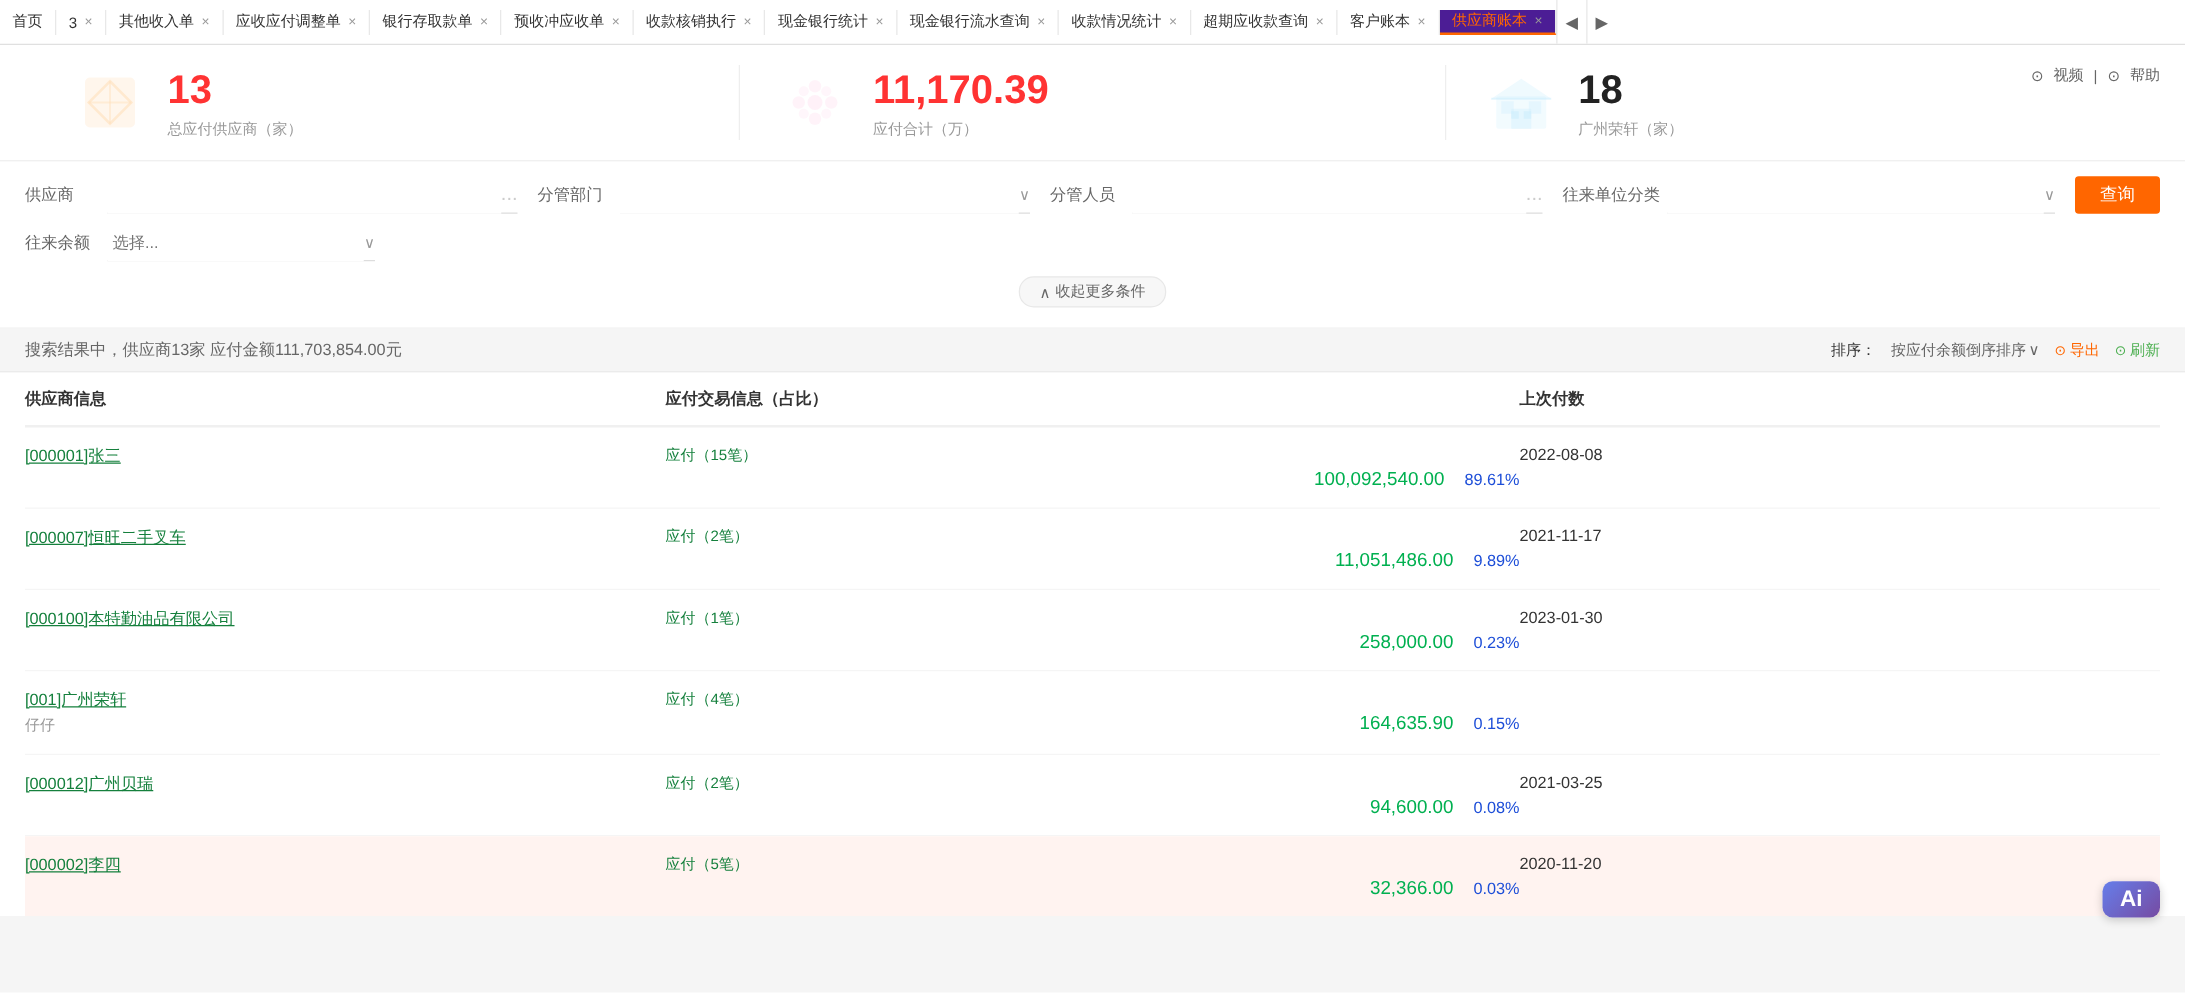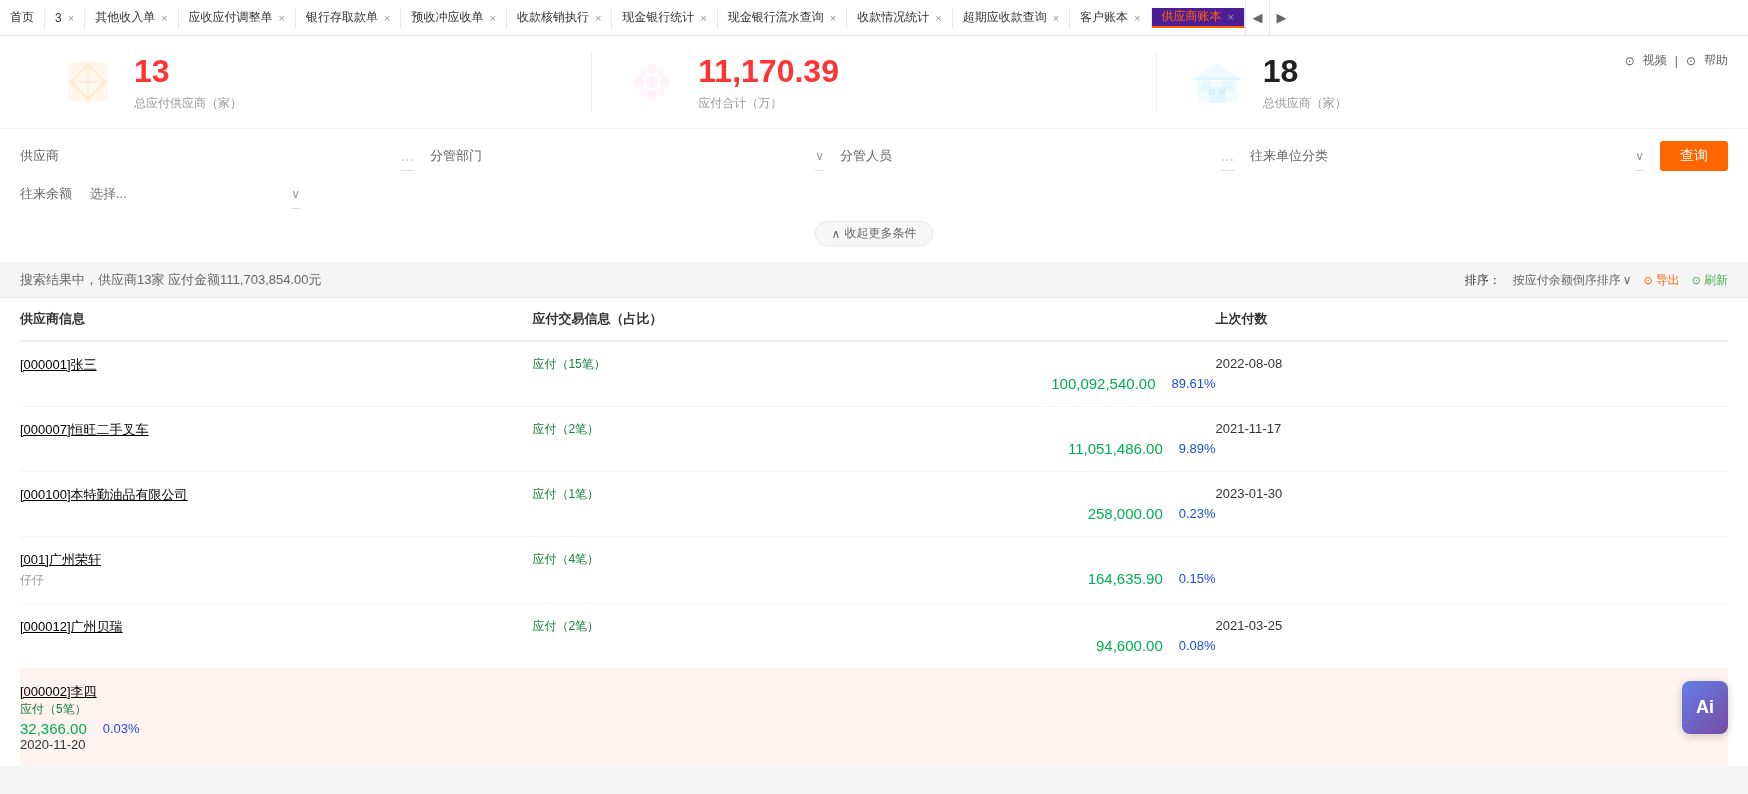--- a/index.html
+++ b/index.html
@@ -245,24 +245,24 @@
     .col-extra { flex: 1; }
 
     .table-row {
       display: flex;
       padding: 14px 0;
       border-bottom: 1px solid #f5f5f5;
       align-items: flex-start;
       min-height: 60px;
     }
     .table-row:last-child { border-bottom: none; }
-    .table-row.highlighted { background: #fff3f0; flex-direction: column; }
+    .table-row.highlighted { background: #fff3f0; }
 
     .supplier-link {
-      color: #000000;
+      color: #15803d;
       text-decoration: underline;
       cursor: pointer;
       font-size: 13px;
     }
     .supplier-sub {
       font-size: 12px;
       color: #999;
       margin-top: 3px;
     }
     .txn-label {
@@ -291,21 +291,21 @@
     }
 
     
     .ai-badge {
       position: fixed;
       right: 20px;
       bottom: 60px;
       background: linear-gradient(135deg, #667eea, #764ba2);
       color: white;
       border-radius: 8px;
-      padding: 16px 14px;
+      padding: 4px 14px;
       font-size: 18px;
       font-weight: bold;
       cursor: pointer;
       box-shadow: 0 2px 8px rgba(0,0,0,0.2);
     }
   </style>
 </head>
 <body>
 
 <div class="top-nav">
@@ -409,21 +409,21 @@
         <rect x="20" y="30" width="16" height="16" fill="#4fc3f7" opacity="0.35"></rect>
         <rect x="12" y="24" width="10" height="10" fill="#4fc3f7" opacity="0.3"></rect>
         <rect x="34" y="24" width="10" height="10" fill="#4fc3f7" opacity="0.3"></rect>
         <line x1="4" y1="22" x2="52" y2="22" stroke="#4fc3f7" stroke-width="1.5" opacity="0.5"></line>
         <rect x="20" y="32" width="6" height="6" fill="#4fc3f7" opacity="0.5"></rect>
         <rect x="30" y="32" width="6" height="6" fill="#4fc3f7" opacity="0.5"></rect>
       </svg>
     </div>
     <div class="stat-text">
       <div class="stat-number black">18</div>
-      <div class="stat-label">总供应商（家）</div>
+      <div class="stat-label">广州荣轩（家）</div>
     </div>
   </div>
 
   <div class="top-right-links">
     <span>⊙</span>
     <span>视频</span>
     <span>|</span>
     <span>⊙</span>
     <span>帮助</span>
   </div>

